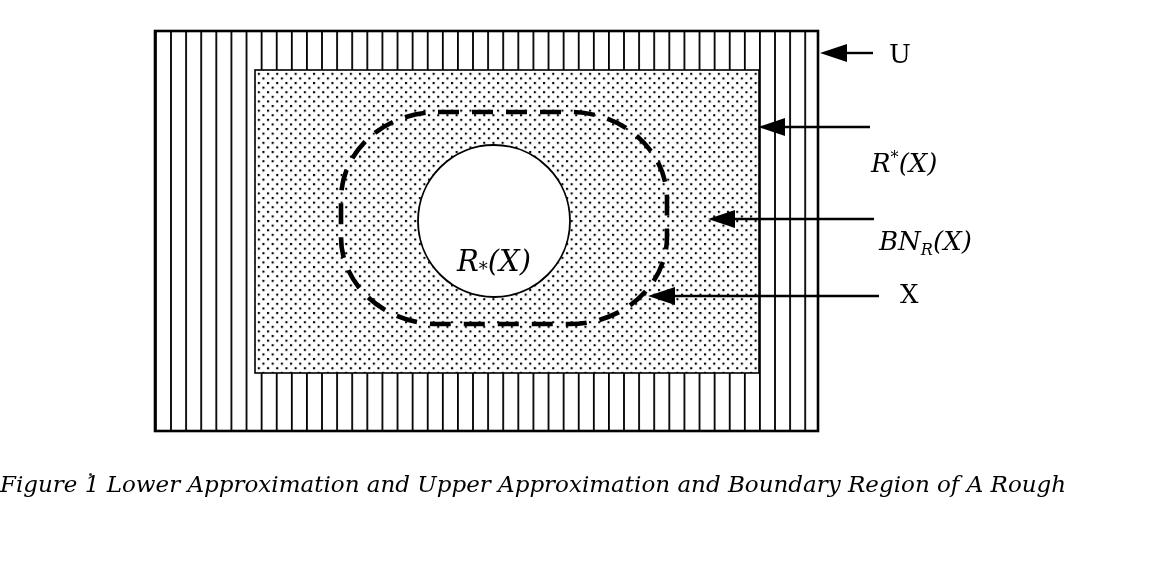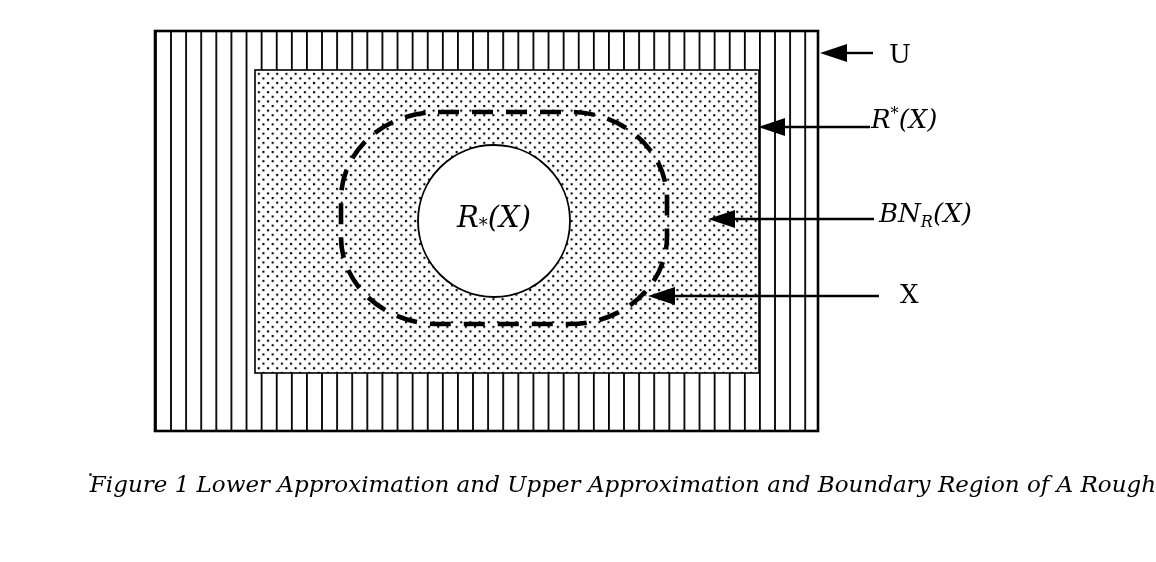--- a/index.html
+++ b/index.html
@@ -24,47 +24,47 @@
     position: absolute;
     left: 0;
     top: 0;
   }
   .lbl {
     position: absolute;
     color: #000;
     white-space: nowrap;
     line-height: 1;
   }
-  .math { font-style: italic; }
+  .math { font-style: italic; margin-top: 44px; }
   .roman { font-style: normal; }
   .lbl sup {
     font-size: 0.62em;
     vertical-align: 9px;
     font-style: normal;
   }
   .lbl sub {
     font-size: 0.62em;
     vertical-align: -5px;
     font-style: italic;
   }
   .lbl sub.star { font-style: normal; vertical-align: -4px; }
   .label-u   { left: 889px; top: 41px;  font-size: 26px; }
   .label-upper { left: 871px; top: 106px; font-size: 26px; }
-  .label-bn  { left: 879px; top: 200px; font-size: 26px; }
+  .label-bn  { left: 879px; top: 184px; font-size: 26px; }
   .label-x   { left: 900px; top: 281px; font-size: 26px; }
   .label-lower {
     left: 414px; top: 203px; width: 160px;
     text-align: center; font-size: 29px;
   }
   .caption {
     position: absolute;
     left: 0;
     right: 0;
     top: 469px;
-    text-align: right;
+    text-align: left;
     font-style: italic;
     font-size: 23px;
     line-height: 31px;
   }
   .stray-mark {
     position: absolute;
     left: 89px;
     top: 473px;
     width: 3px;
     height: 3px;

